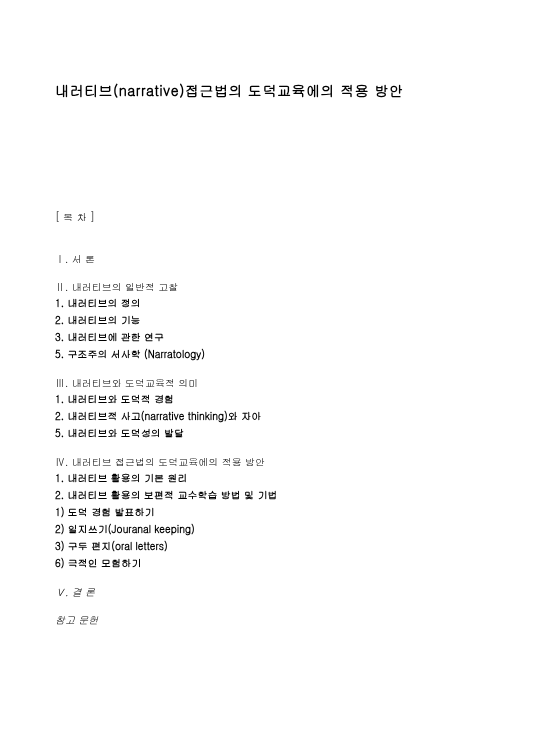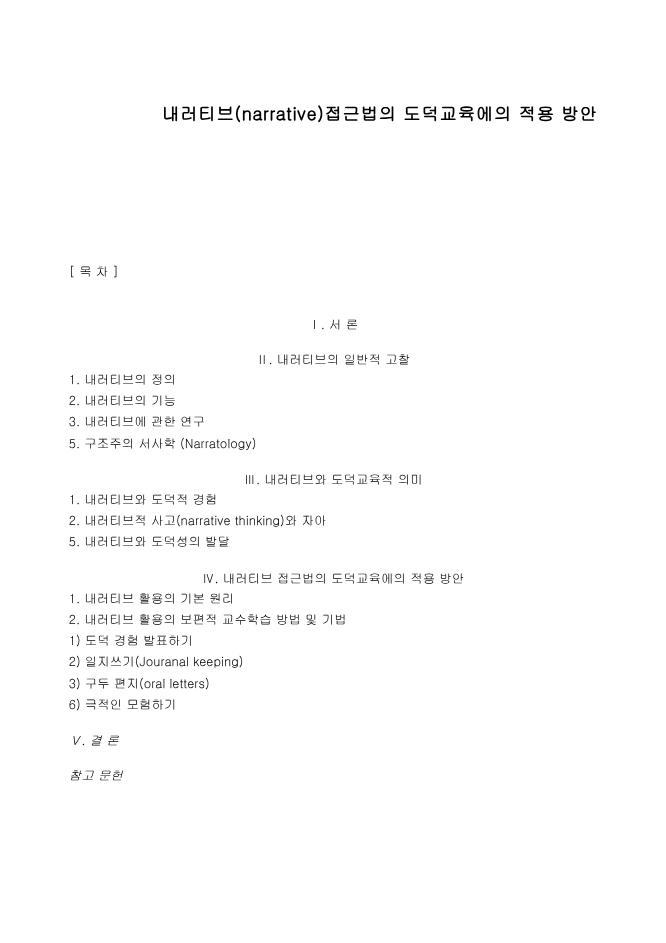--- a/index.html
+++ b/index.html
@@ -11,38 +11,38 @@
       width: 533px;
       height: 754px;
       background: #ffffff;
       font-family: "Malgun Gothic", "맑은 고딕", Gulim, sans-serif;
       padding: 80px 55px 40px 55px;
       color: #000;
     }
     .title {
       font-size: 14px;
       font-weight: bold;
-      text-align: right;
+      text-align: left;
       margin-bottom: 110px;
       letter-spacing: 0.5px;
     }
     .toc-header {
       font-size: 10px;
       margin-bottom: 28px;
     }
     .section-head {
       font-size: 10px;
       margin-top: 14px;
       margin-bottom: 2px;
-      text-align: center;
     }
     .toc-item {
       font-size: 10px;
       margin-bottom: 2px;
       line-height: 1.5;
+      font-weight: bold;
     }
     .standalone {
       font-size: 10px;
       margin-top: 14px;
       margin-bottom: 2px;
       font-style: italic;
     }
   </style>
 </head>
 <body>

